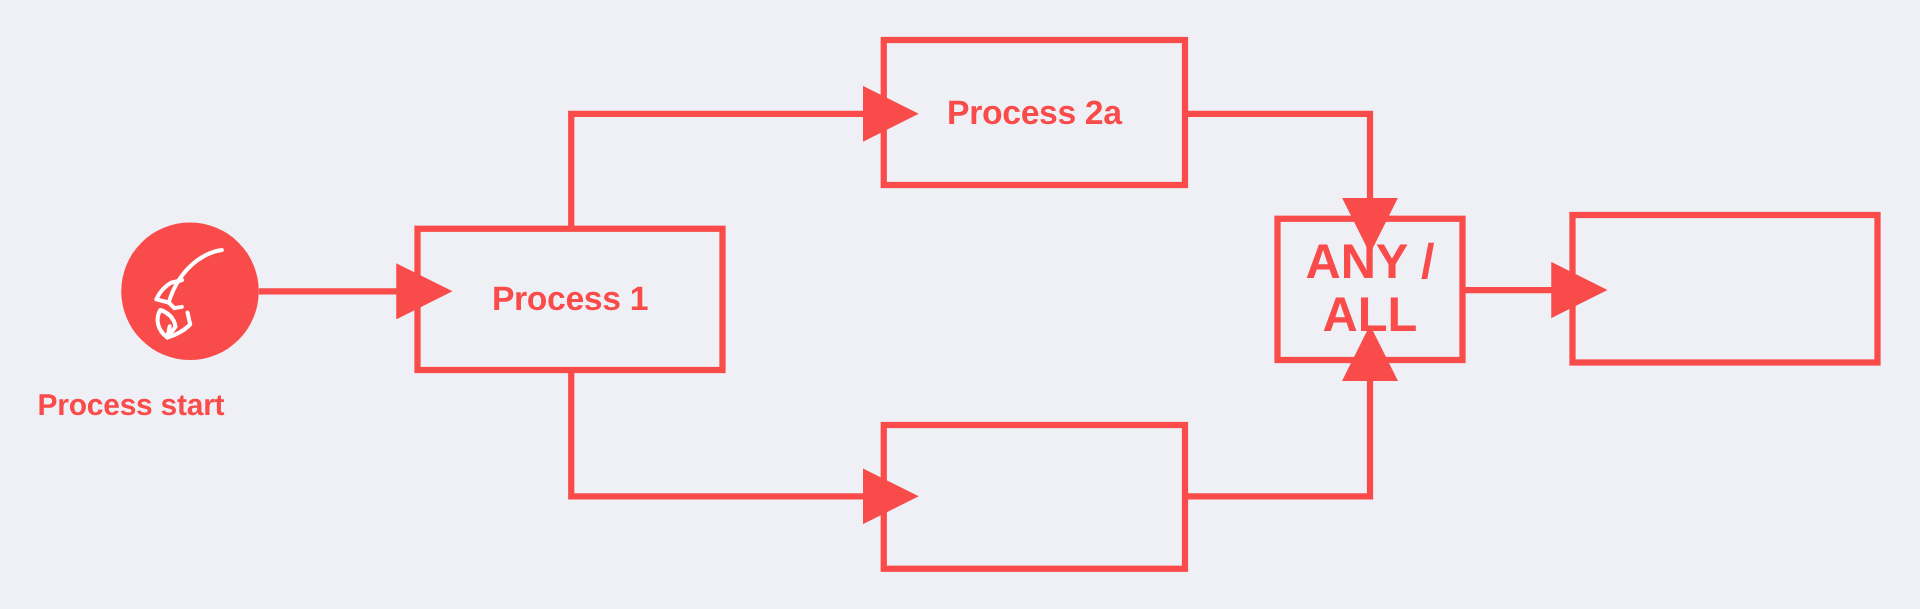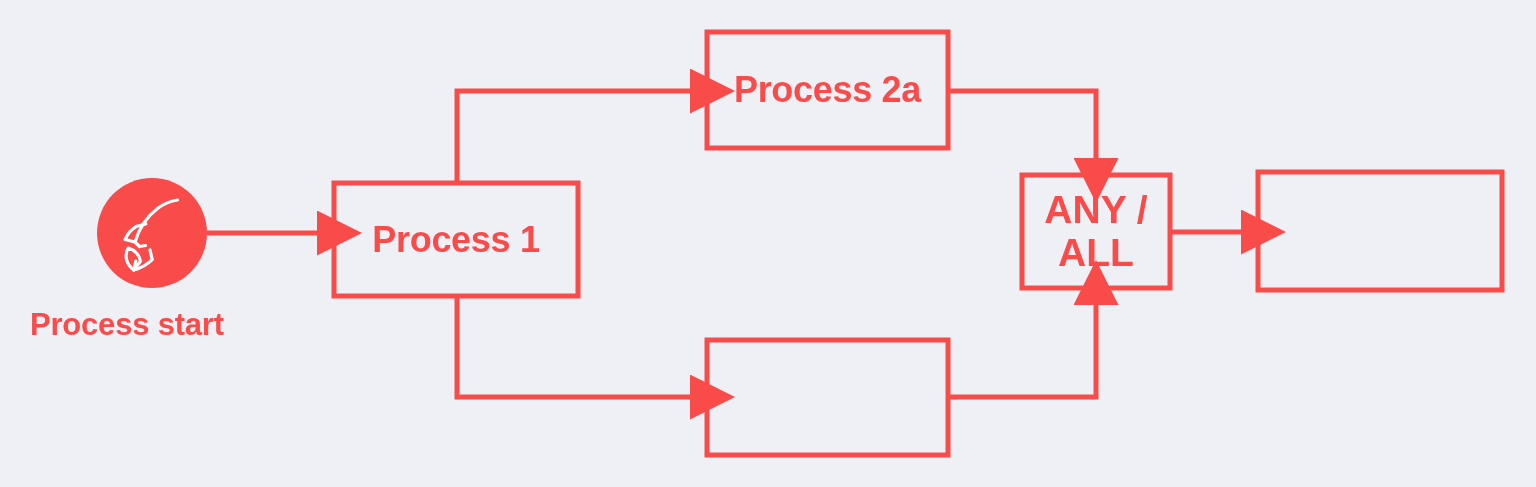--- a/index.html
+++ b/index.html
@@ -31,23 +31,23 @@
     display: flex;
     align-items: center;
     justify-content: center;
     text-align: center;
     color: #fa4b4b;
     font-weight: bold;
     letter-spacing: -0.3px;
     pointer-events: none;
     white-space: pre-line;
   }
-  .box-label { font-size: 36px; }
+  .box-label { font-size: 27px; }
   .gate-label { font-size: 39px; line-height: 1.08; letter-spacing: 0px; }
-  .start-label { font-size: 31px; letter-spacing: -0.2px; }
+  .start-label { font-size: 24px; letter-spacing: -0.2px; }
 </style>
 </head>
 <body>
 
 <div id="diagram">
 
   <svg id="flow-svg" viewBox="0 0 1536 487">
     <defs>
       <marker id="arrow-right" markerWidth="9" markerHeight="9" refX="1" refY="4.5" orient="auto" markerUnits="strokeWidth">
         <path d="M0,0 L9,4.5 L0,9 Z" fill="#fa4b4b"></path>

